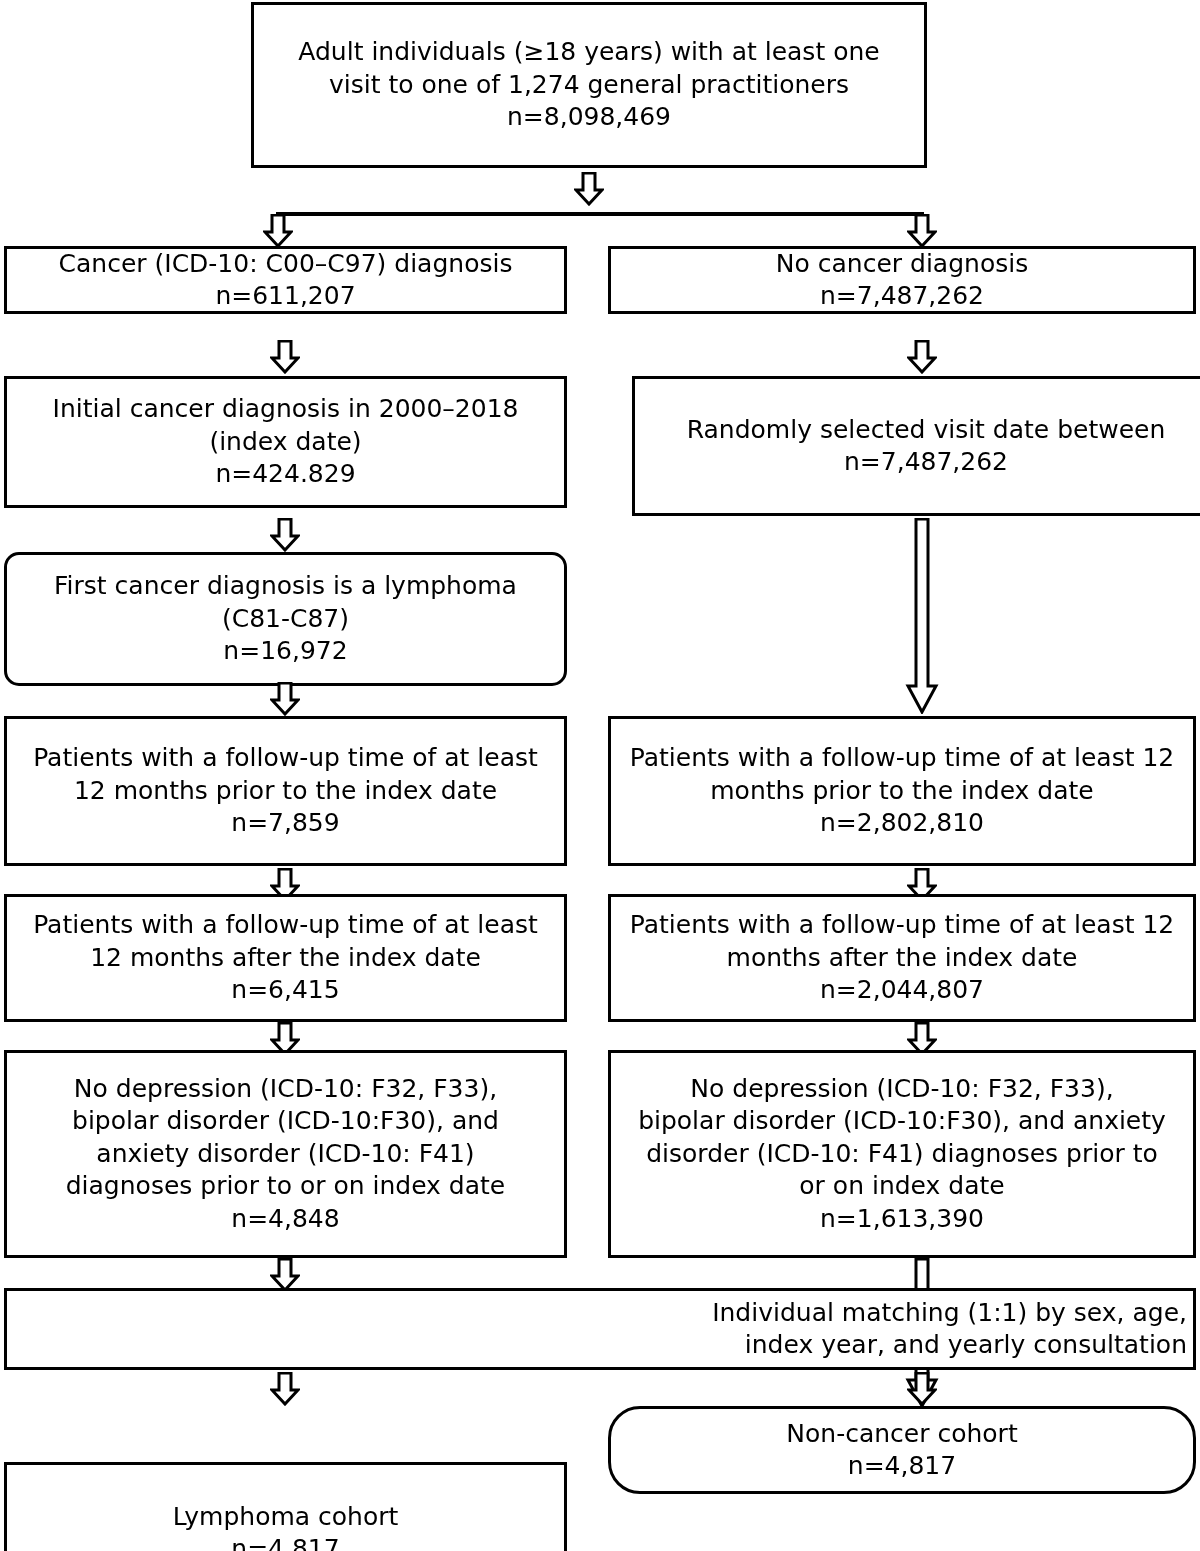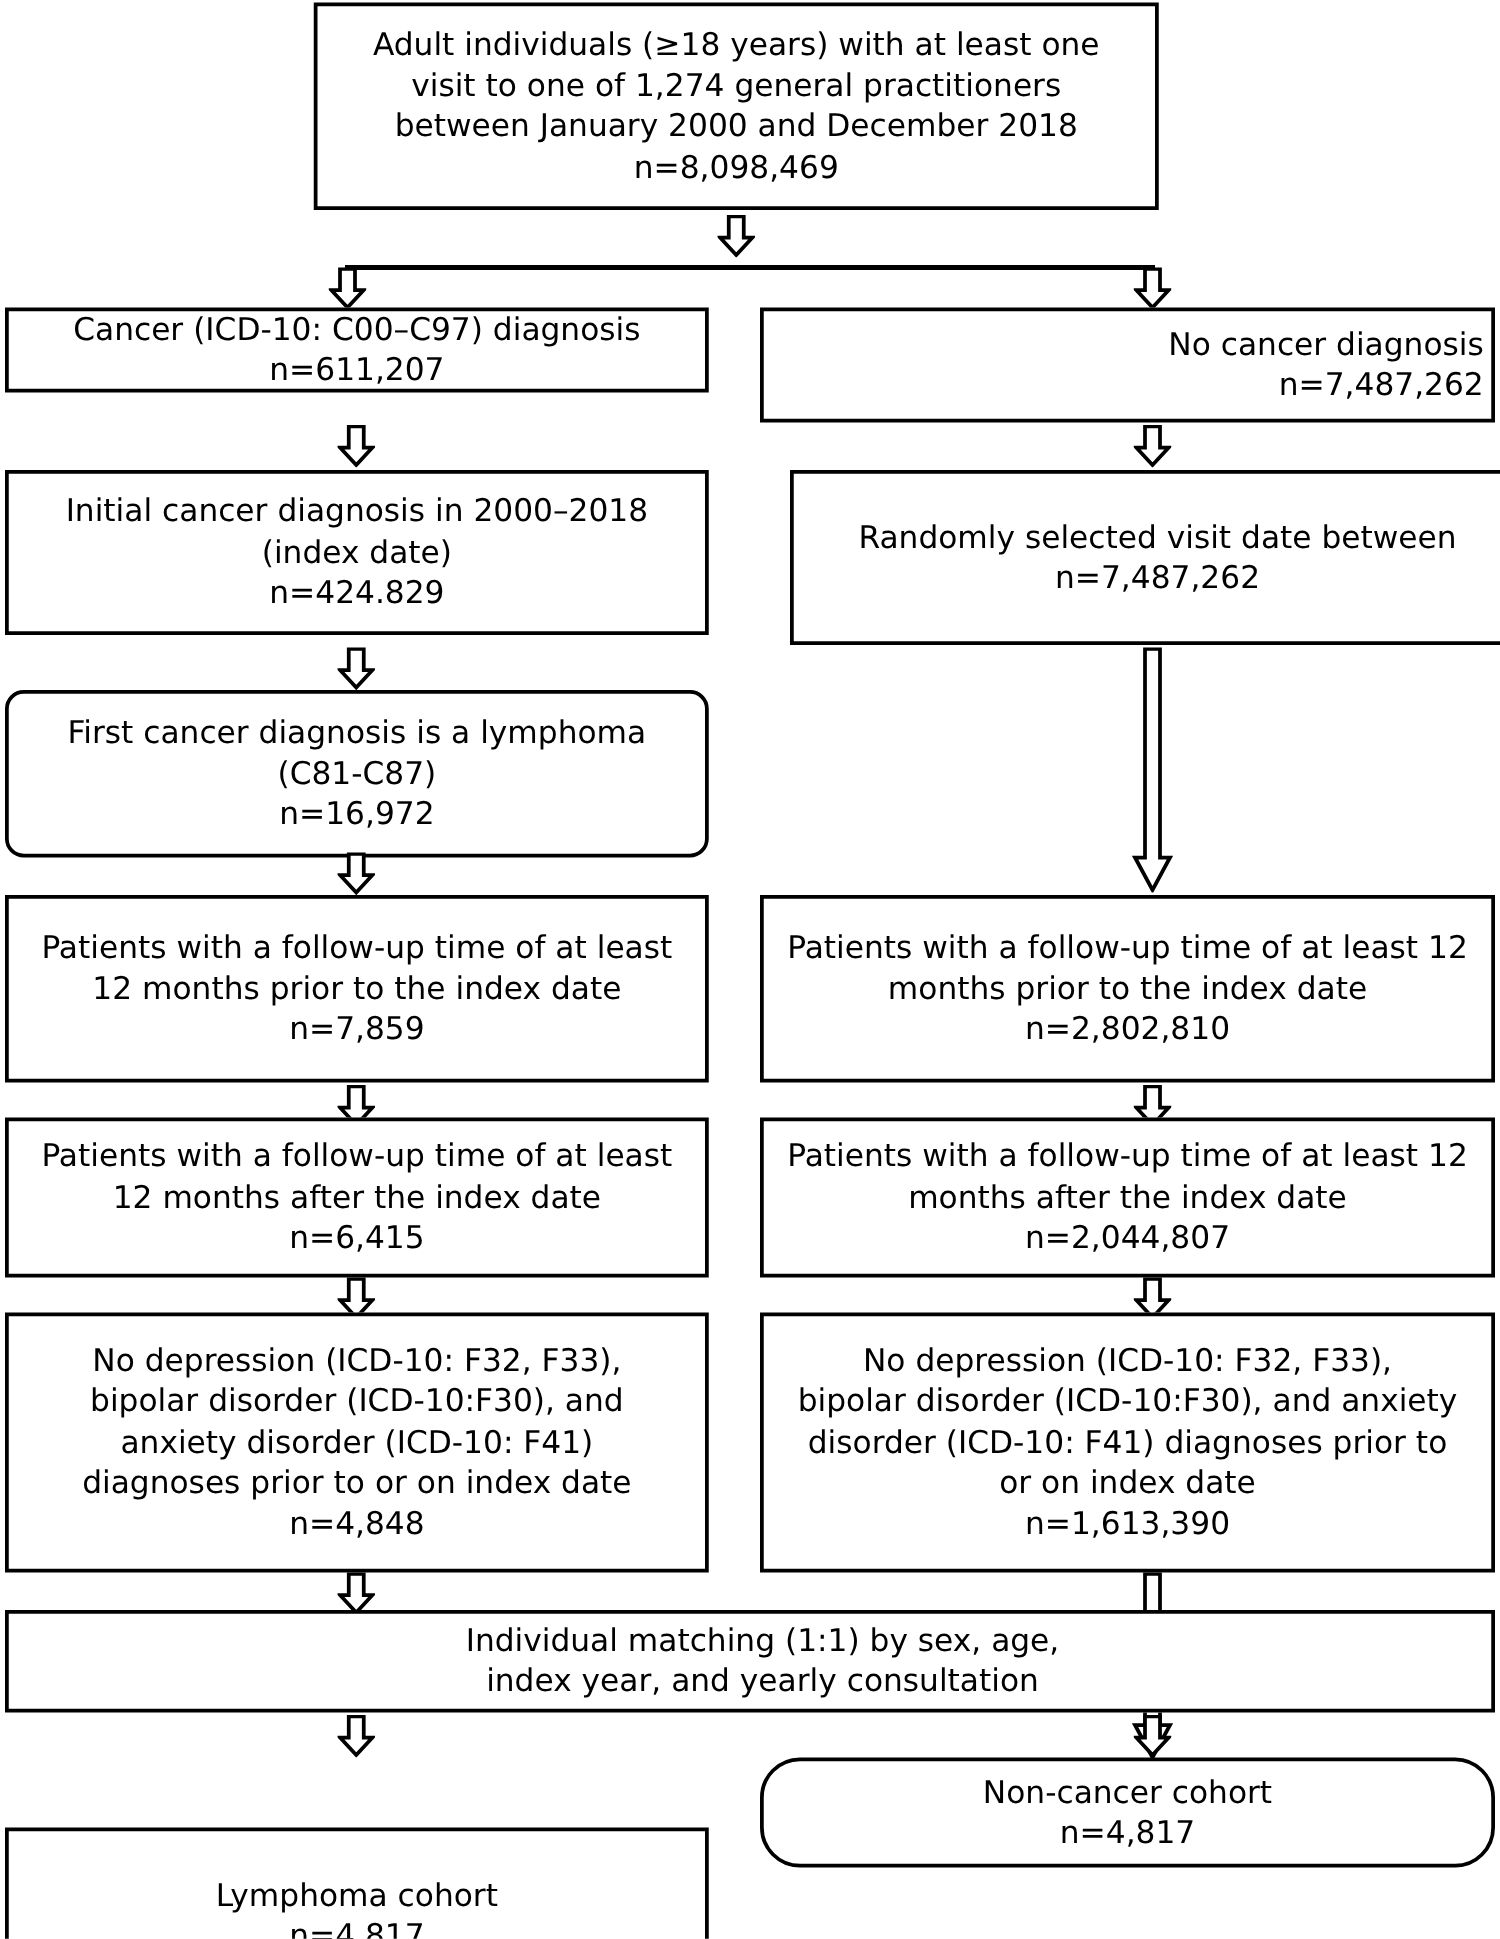--- a/index.html
+++ b/index.html
@@ -55,21 +55,20 @@
   .longarrow svg { display: block; }
 </style>
 </head>
 <body>
 
 <div id="flow">
 
   <div class="box" style="left:251px; top:2px; width:676px; height:166px;">
     <span class="ln">Adult individuals (≥18 years) with at least one</span>
     <span class="ln">visit to one of 1,274 general practitioners</span>
-    <span class="ln">between January 2000 and December 2018</span>
     <span class="ln">n=8,098,469</span>
   </div>
 
   <div class="arrow" style="left:574px; top:172px;">
     <svg width="30" height="34" viewBox="0 0 30 34">
       <polygon points="9,1 21,1 21,18 28,18 15,32 2,18 9,18" fill="#ffffff" stroke="#000000" stroke-width="3" stroke-linejoin="miter"></polygon>
     </svg>
   </div>
 
   <div class="connector" style="left:276px; top:212px; width:648px; height:4px;"></div>
@@ -84,21 +83,21 @@
   <div class="arrow" style="left:907px; top:214px;">
     <svg width="30" height="34" viewBox="0 0 30 34">
       <polygon points="9,1 21,1 21,18 28,18 15,32 2,18 9,18" fill="#ffffff" stroke="#000000" stroke-width="3" stroke-linejoin="miter"></polygon>
     </svg>
   </div>
 
   <div class="box" style="left:4px; top:246px; width:563px; height:68px;">
     <span class="ln">Cancer (ICD-10: C00–C97) diagnosis</span>
     <span class="ln">n=611,207</span>
   </div>
-  <div class="box" style="left:608px; top:246px; width:588px; height:92px;align-items:flex-end;">
+  <div class="box" style="left:608px; top:246px; width:588px; height:68px;">
     <span class="ln">No cancer diagnosis</span>
     <span class="ln">n=7,487,262</span>
   </div>
 
   <div class="arrow" style="left:270px; top:340px;">
     <svg width="30" height="34" viewBox="0 0 30 34">
       <polygon points="9,1 21,1 21,18 28,18 15,32 2,18 9,18" fill="#ffffff" stroke="#000000" stroke-width="3" stroke-linejoin="miter"></polygon>
     </svg>
   </div>
   <div class="arrow" style="left:907px; top:340px;">
@@ -204,21 +203,21 @@
     <svg width="30" height="34" viewBox="0 0 30 34">
       <polygon points="9,1 21,1 21,18 28,18 15,32 2,18 9,18" fill="#ffffff" stroke="#000000" stroke-width="3" stroke-linejoin="miter"></polygon>
     </svg>
   </div>
   <div class="longarrow" style="left:905px; top:1258px;">
     <svg width="34" height="150" viewBox="0 0 34 150">
       <polygon points="11,1 23,1 23,122 31,122 17,148 3,122 11,122" fill="#ffffff" stroke="#000000" stroke-width="3" stroke-linejoin="miter"></polygon>
     </svg>
   </div>
 
-  <div class="box" style="left:4px; top:1288px; width:1192px; height:82px; align-items:center; padding-left:26px; text-align:left;">
+  <div class="box" style="left:4px; top:1288px; width:1192px; height:82px; align-items:flex-end; padding-left:26px; text-align:left;">
     <span class="ln">Individual matching (1:1) by sex, age,</span>
     <span class="ln">index year, and yearly consultation</span>
   </div>
 
   <div class="arrow" style="left:270px; top:1372px;">
     <svg width="30" height="34" viewBox="0 0 30 34">
       <polygon points="9,1 21,1 21,18 28,18 15,32 2,18 9,18" fill="#ffffff" stroke="#000000" stroke-width="3" stroke-linejoin="miter"></polygon>
     </svg>
   </div>
   <div class="arrow" style="left:907px; top:1372px;">

